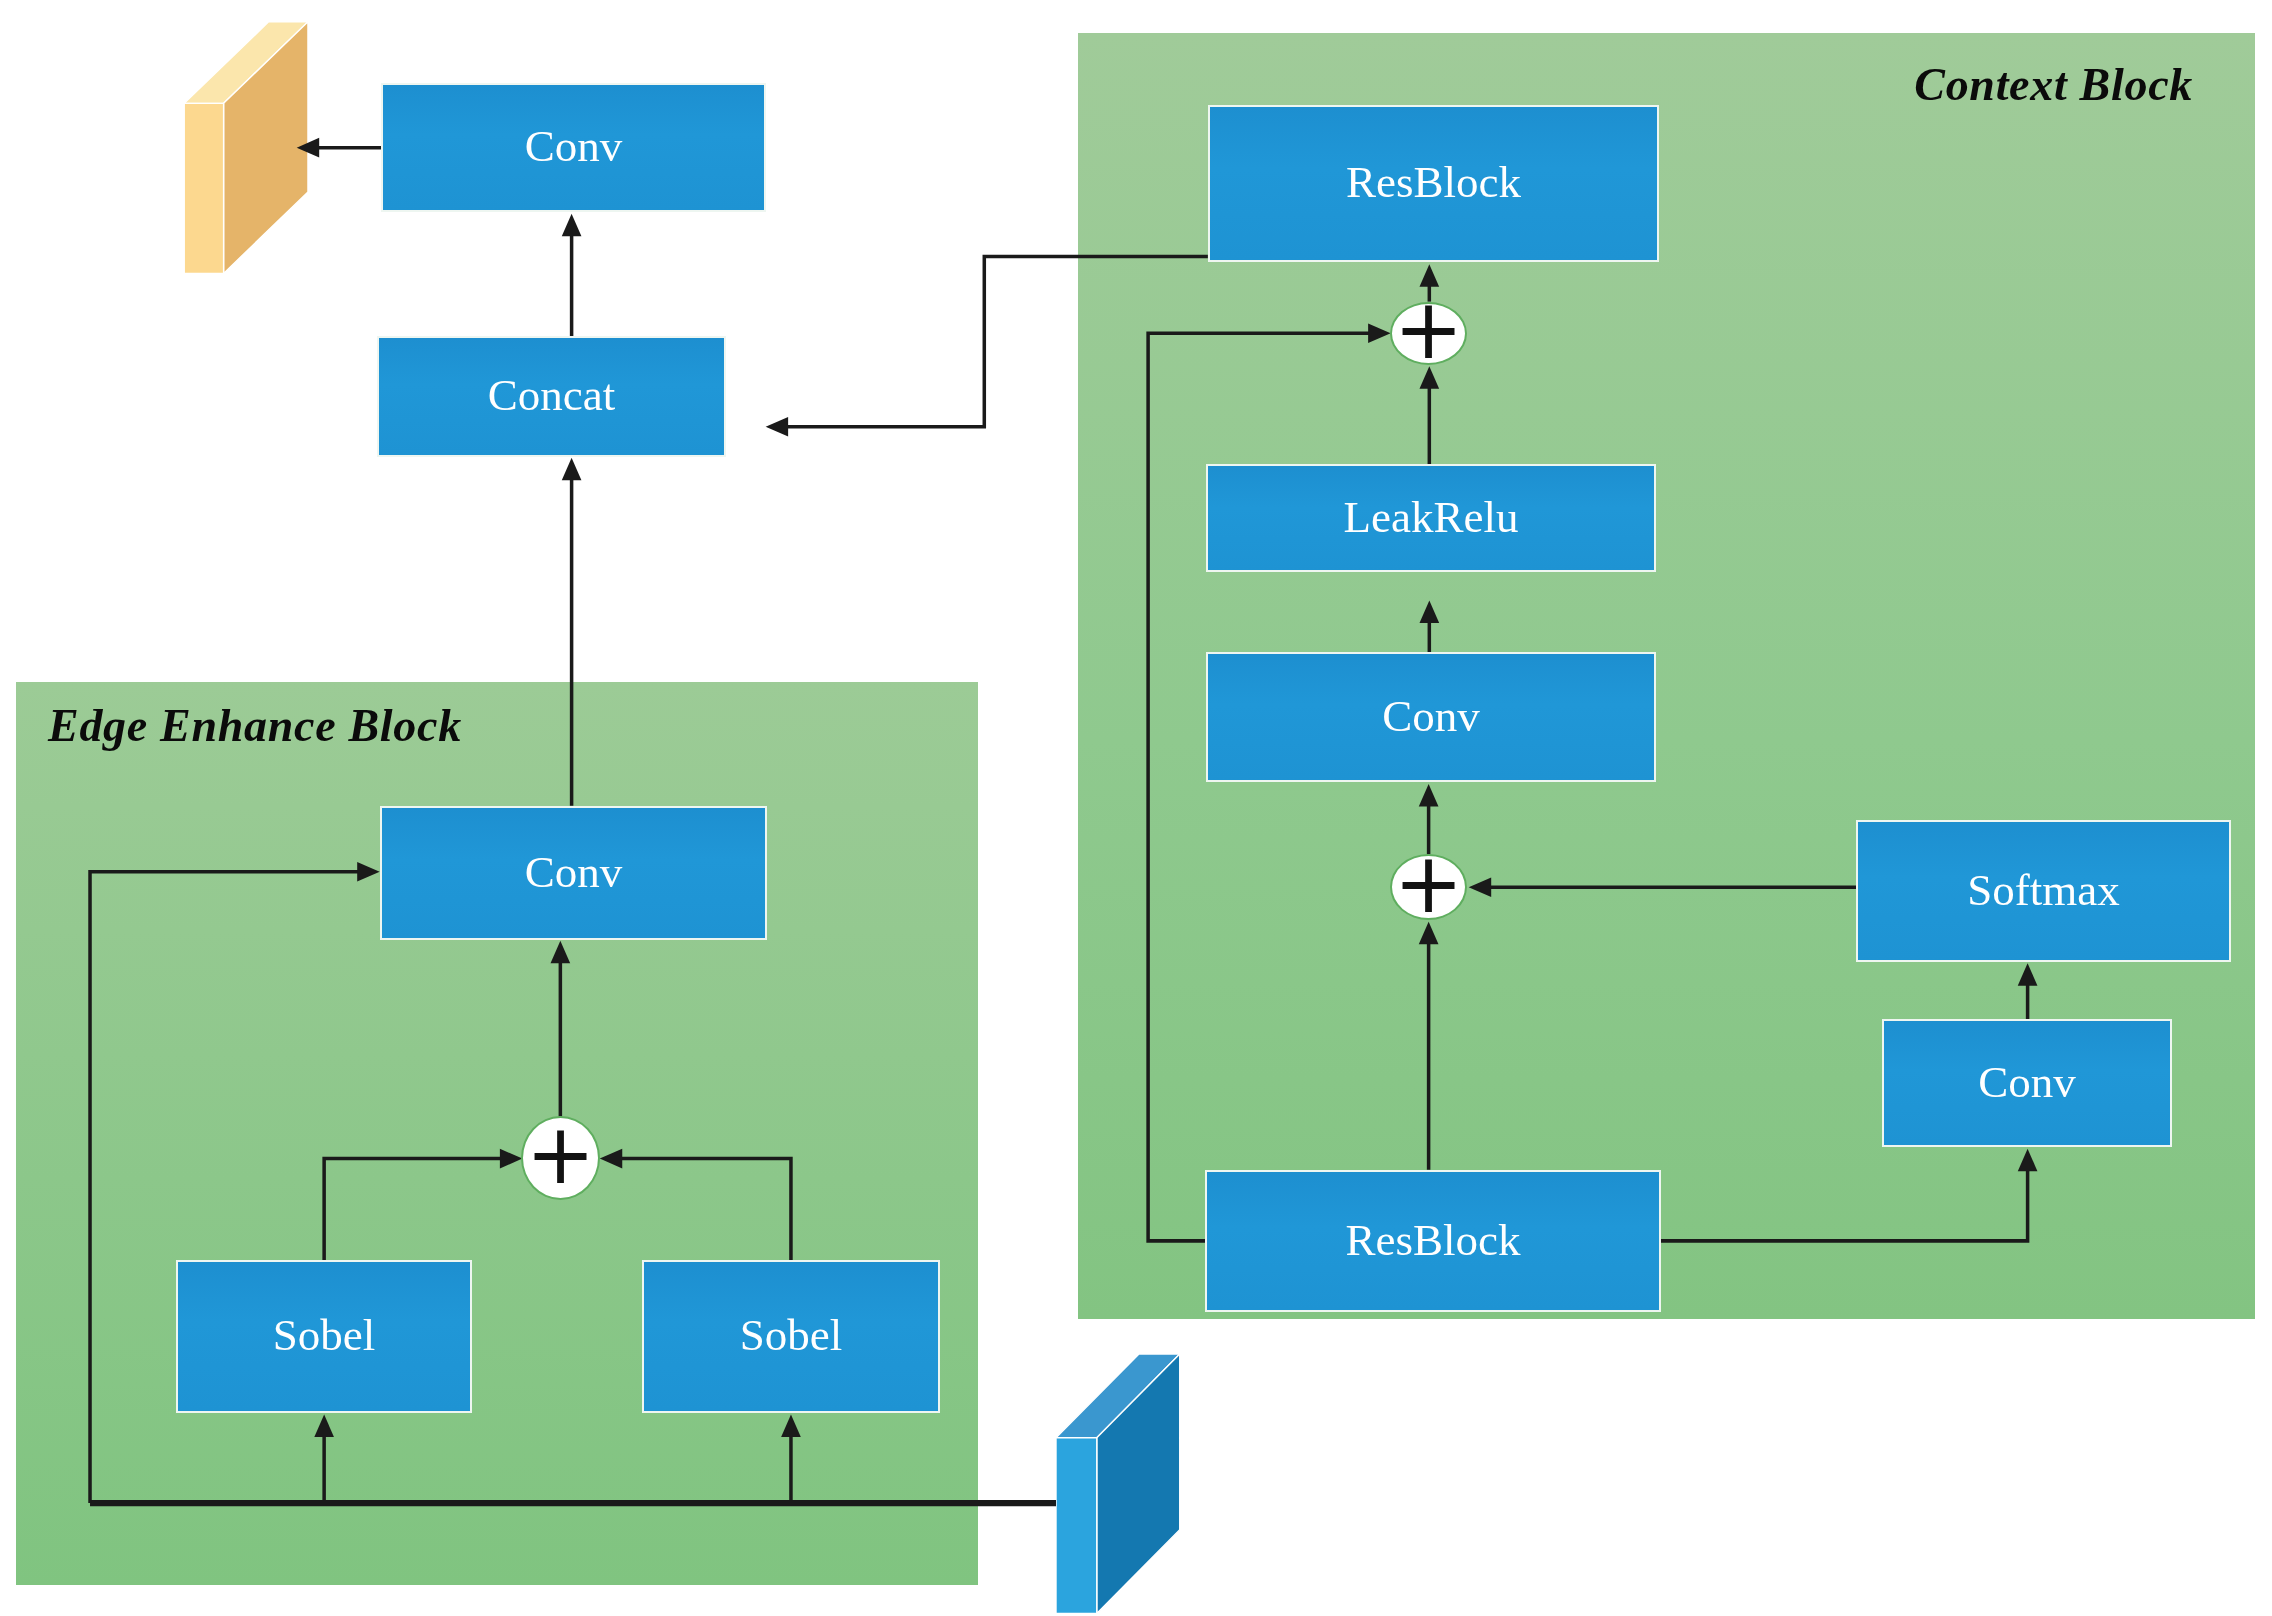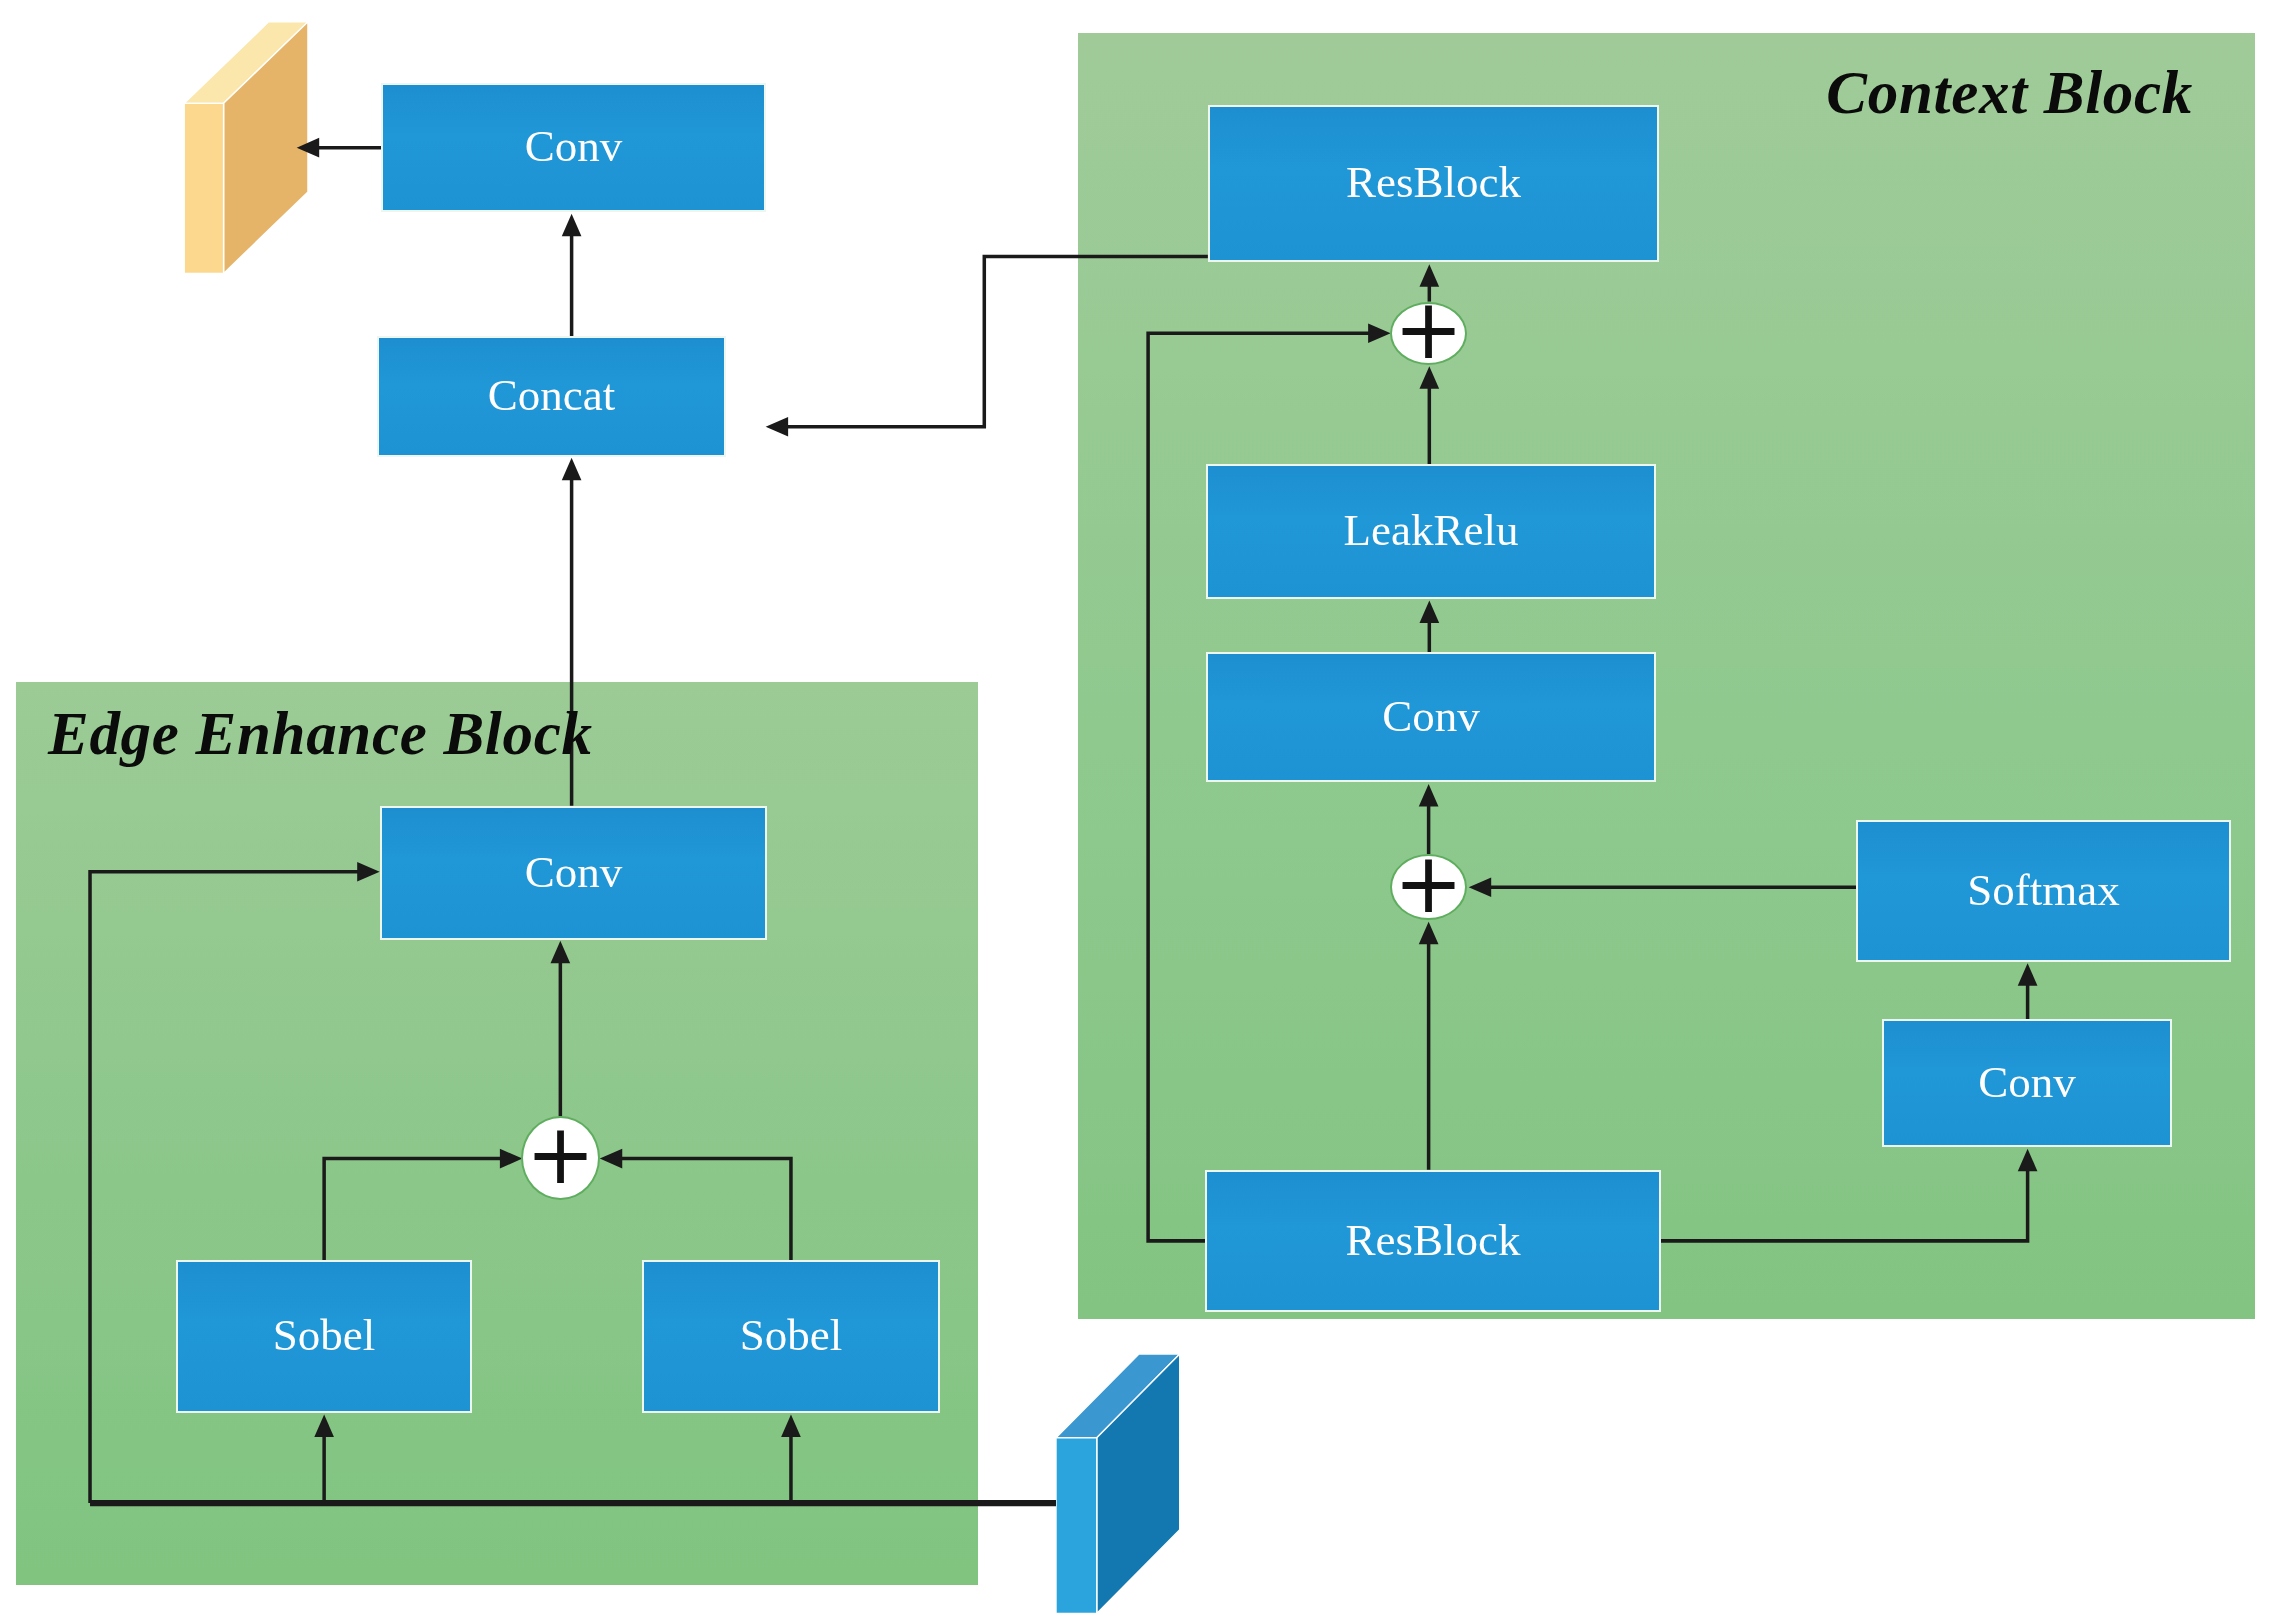--- a/index.html
+++ b/index.html
@@ -2,21 +2,21 @@
 <html style="font-size:11.2px"><head>
 <meta charset="utf-8">
 <style>
   html,body{margin:0;padding:0;background:#ffffff;}
   #canvas{position:relative;width:2273px;height:1617px;background:#ffffff;overflow:hidden;
           font-family:"Liberation Serif","DejaVu Serif",serif;}
   .panel{position:absolute;z-index:1;}
   .panel-edge{background:linear-gradient(180deg,#9ccb96 0%,#8cc78a 55%,#80c480 100%);}
   .panel-context{background:linear-gradient(180deg,#a0cb99 0%,#8fc98e 55%,#83c482 100%);}
   .panel-title{position:absolute;z-index:4;font-weight:bold;font-style:italic;
-               font-size:61px;color:#0b0b0b;letter-spacing:0.7px;white-space:nowrap;}
+               font-size:46px;color:#0b0b0b;letter-spacing:0.7px;white-space:nowrap;}
   svg.wires{position:absolute;left:0;top:0;z-index:2;}
   .node{position:absolute;z-index:3;display:flex;align-items:center;justify-content:center;
         background:linear-gradient(180deg,#1d8fd0 0%,#2097d7 40%,#1e93d3 100%);
         border:2.1px solid #eef6f1;box-sizing:border-box;}
   .node .lbl{color:#ffffff;font-size:45px;line-height:1;transform:translateY(-1.4px);}
   .plus{position:absolute;z-index:3;background:#ffffff;border:2.8px solid #5fae5f;border-radius:50%;
         box-sizing:border-box;display:flex;align-items:center;justify-content:center;}
   .plus .plus-glyph{font-family:"DejaVu Sans","Liberation Sans",sans-serif;font-size:83px;
         color:#121212;line-height:1;transform:translateY(-4.2px);}
   .wire{fill:none;stroke:#1a1a1a;stroke-width:5;}
@@ -119,21 +119,21 @@
   </div>
   <div class="node" style="left:176px;top:1260px;width:296px;height:153px;">
     <span class="lbl">Sobel</span>
   </div>
   <div class="node" style="left:642px;top:1260px;width:298px;height:153px;">
     <span class="lbl">Sobel</span>
   </div>
   <div class="node" style="left:1208px;top:105px;width:451px;height:157px;">
     <span class="lbl">ResBlock</span>
   </div>
-  <div class="node" style="left:1206px;top:464px;width:450px;height:135px;">
+  <div class="node" style="left:1206px;top:464px;width:450px;height:108px;">
     <span class="lbl">LeakRelu</span>
   </div>
   <div class="node" style="left:1206px;top:652px;width:450px;height:130px;">
     <span class="lbl">Conv</span>
   </div>
   <div class="node" style="left:1205px;top:1170px;width:456px;height:142px;">
     <span class="lbl">ResBlock</span>
   </div>
   <div class="node" style="left:1856px;top:820px;width:375px;height:142px;">
     <span class="lbl">Softmax</span>

